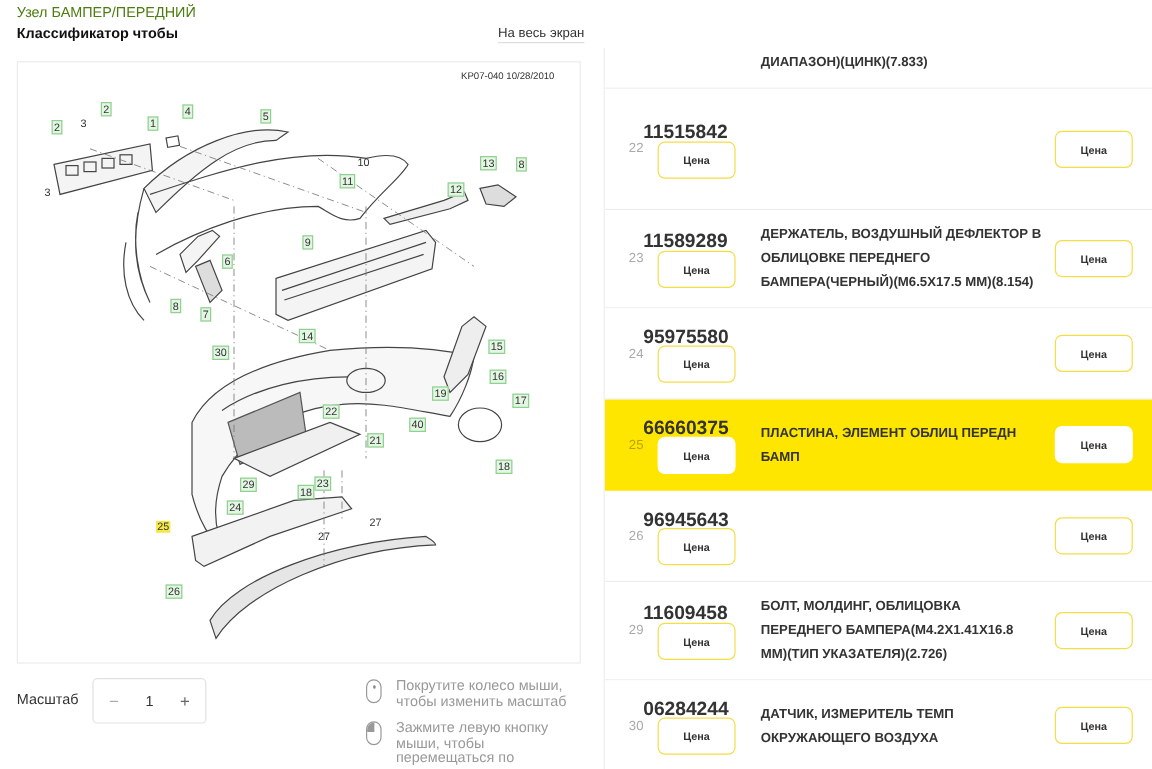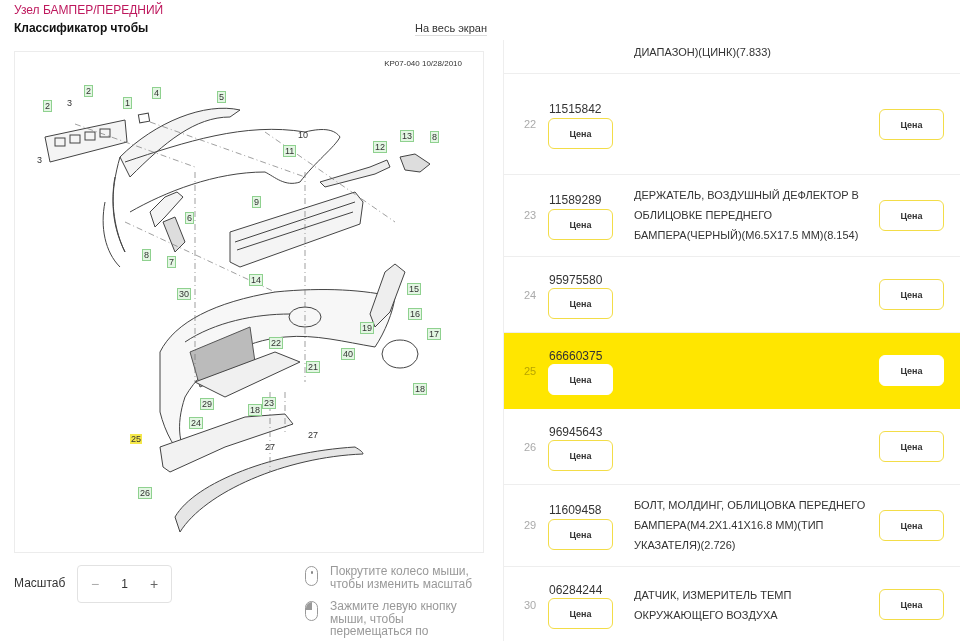--- a/index.html
+++ b/index.html
@@ -1,20 +1,20 @@
 <!DOCTYPE html>
 <html><head>
 <meta charset="utf-8">
 <style>
   * { box-sizing: border-box; margin: 0; padding: 0; }
   html, body { width: 960px; height: 641px; overflow: hidden; background: #ffffff; }
   body { font-family: "Liberation Sans", "DejaVu Sans", sans-serif; color: #222; position: relative; }
 
   .left { position: absolute; left: 0; top: 0; width: 500px; height: 641px; }
-  .breadcrumb { position: absolute; left: 14px; top: 3px; font-size: 12px; color: #be185d; }
+  .breadcrumb { position: absolute; left: 14px; top: 3px; font-size: 12px; color: #4d7c0f; }
   .title { position: absolute; left: 14px; top: 21px; font-size: 12px; font-weight: bold; color: #111; }
   .fullscreen { position: absolute; left: 415px; top: 22px; font-size: 11px; color: #333; border-bottom: 1px solid #ddd; padding-bottom: 1px; cursor: pointer; }
 
   .diagram { position: absolute; left: 14px; top: 51px; width: 470px; height: 502px; border: 1px solid #ececec; background: #fff; overflow: hidden; }
   .diagram-code { position: absolute; right: 21px; top: 7px; font-size: 8px; color: #333; }
   .diagram svg { position: absolute; left: 0; top: 0; }
   .callout { position: absolute; font-size: 9px; color: #333; line-height: 10px; padding: 0 1px; }
   .callout.green { background: #e3f6e3; border: 1px solid #8fd18f; }
   .callout.yellow { background: #f5e84a; }
 
@@ -29,23 +29,23 @@
   .hint .mouse .wheel { position: absolute; left: 4.5px; top: 4px; width: 2px; height: 3px; background: #888; border-radius: 1px; }
   .hint .mouse .lbtn { position: absolute; left: 0; top: 0; width: 5.5px; height: 8px; background: #999; border-top-left-radius: 6px; }
   .hint .text { font-size: 12px; line-height: 12.5px; color: #999; width: 150px; }
   .hint1 { top: 565px; }
   .hint2 { top: 600px; }
 
   .right { position: absolute; left: 503px; top: 40px; width: 457px; height: 601px; border-left: 1px solid #eee; overflow: hidden; }
   .row { position: absolute; left: 0; width: 457px; border-bottom: 1px solid #eee; background: #fff; }
   .row.active { background: #ffe600; border-bottom-color: #ffe600; }
   .row .pos { position: absolute; left: 20px; font-size: 11px; color: #aaa; }
-  .row .art { position: absolute; left: 45px; font-size: 12px; color: #333; }
+  .row .art { position: absolute; left: 32px; font-size: 16px; color: #333; font-weight: bold; }
   .row .price-left { position: absolute; left: 44px; width: 65px; height: 31px; border: 1.5px solid #f3dd48; border-radius: 6px; background: #fff; font-size: 9px; font-weight: bold; color: #333; display: flex; align-items: center; justify-content: center; cursor: pointer; }
-  .row .desc { position: absolute; left: 130px; width: 235px; font-size: 11px; line-height: 20px; color: #333; }
+  .row .desc { position: absolute; left: 130px; width: 235px; font-size: 11px; line-height: 20px; color: #333; font-weight: bold; }
   .row .price-right { position: absolute; left: 375px; width: 65px; height: 31px; border: 1.5px solid #f3dd48; border-radius: 6px; background: #fff; font-size: 9px; font-weight: bold; color: #333; display: flex; align-items: center; justify-content: center; cursor: pointer; }
   .row.active .price-left, .row.active .price-right { border-color: #fff; }
   .row.active .pos { color: #b8a400; }
 </style>
 </head>
 <body>
 
 <div class="left">
   <div class="breadcrumb">Узел БАМПЕР/ПЕРЕДНИЙ</div>
   <div class="title">Классификатор чтобы</div>
@@ -108,21 +108,21 @@
 
     <span class="callout green" style="left:28px;top:48px">2</span>
     <span class="callout green" style="left:69px;top:33px">2</span>
     <span class="callout" style="left:51px;top:46px">3</span>
     <span class="callout" style="left:21px;top:103px">3</span>
     <span class="callout green" style="left:108px;top:45px">1</span>
     <span class="callout green" style="left:137px;top:35px">4</span>
     <span class="callout green" style="left:202px;top:39px">5</span>
     <span class="callout" style="left:282px;top:78px">10</span>
     <span class="callout green" style="left:268px;top:93px">11</span>
-    <span class="callout green" style="left:358px;top:89px">12</span>
+    <span class="callout green" style="left:358px;top:100px">12</span>
     <span class="callout green" style="left:385px;top:78px">13</span>
     <span class="callout green" style="left:415px;top:79px">8</span>
     <span class="callout green" style="left:170px;top:160px">6</span>
     <span class="callout green" style="left:127px;top:197px">8</span>
     <span class="callout green" style="left:152px;top:204px">7</span>
     <span class="callout green" style="left:237px;top:144px">9</span>
     <span class="callout green" style="left:234px;top:222px">14</span>
     <span class="callout green" style="left:392px;top:231px">15</span>
     <span class="callout green" style="left:162px;top:236px">30</span>
     <span class="callout green" style="left:393px;top:256px">16</span>
@@ -187,20 +187,21 @@
     <span class="pos" style="top:32px">24</span>
     <span class="art" style="top:16px">95975580</span>
     <span class="price-left" style="top:31px">Цена</span>
     <span class="price-right" style="top:22px">Цена</span>
   </div>
 
   <div class="row active" style="top:293px;height:76px">
     <span class="pos" style="top:32px">25</span>
     <span class="art" style="top:16px">66660375</span>
     <span class="price-left" style="top:31px">Цена</span>
+    <span class="desc" style="top:18px">ПЛАСТИНА, ЭЛЕМЕНТ ОБЛИЦ ПЕРЕДН БАМП</span>
     <span class="price-right" style="top:22px">Цена</span>
   </div>
 
   <div class="row" style="top:369px;height:76px">
     <span class="pos" style="top:32px">26</span>
     <span class="art" style="top:16px">96945643</span>
     <span class="price-left" style="top:31px">Цена</span>
     <span class="price-right" style="top:22px">Цена</span>
   </div>
 

